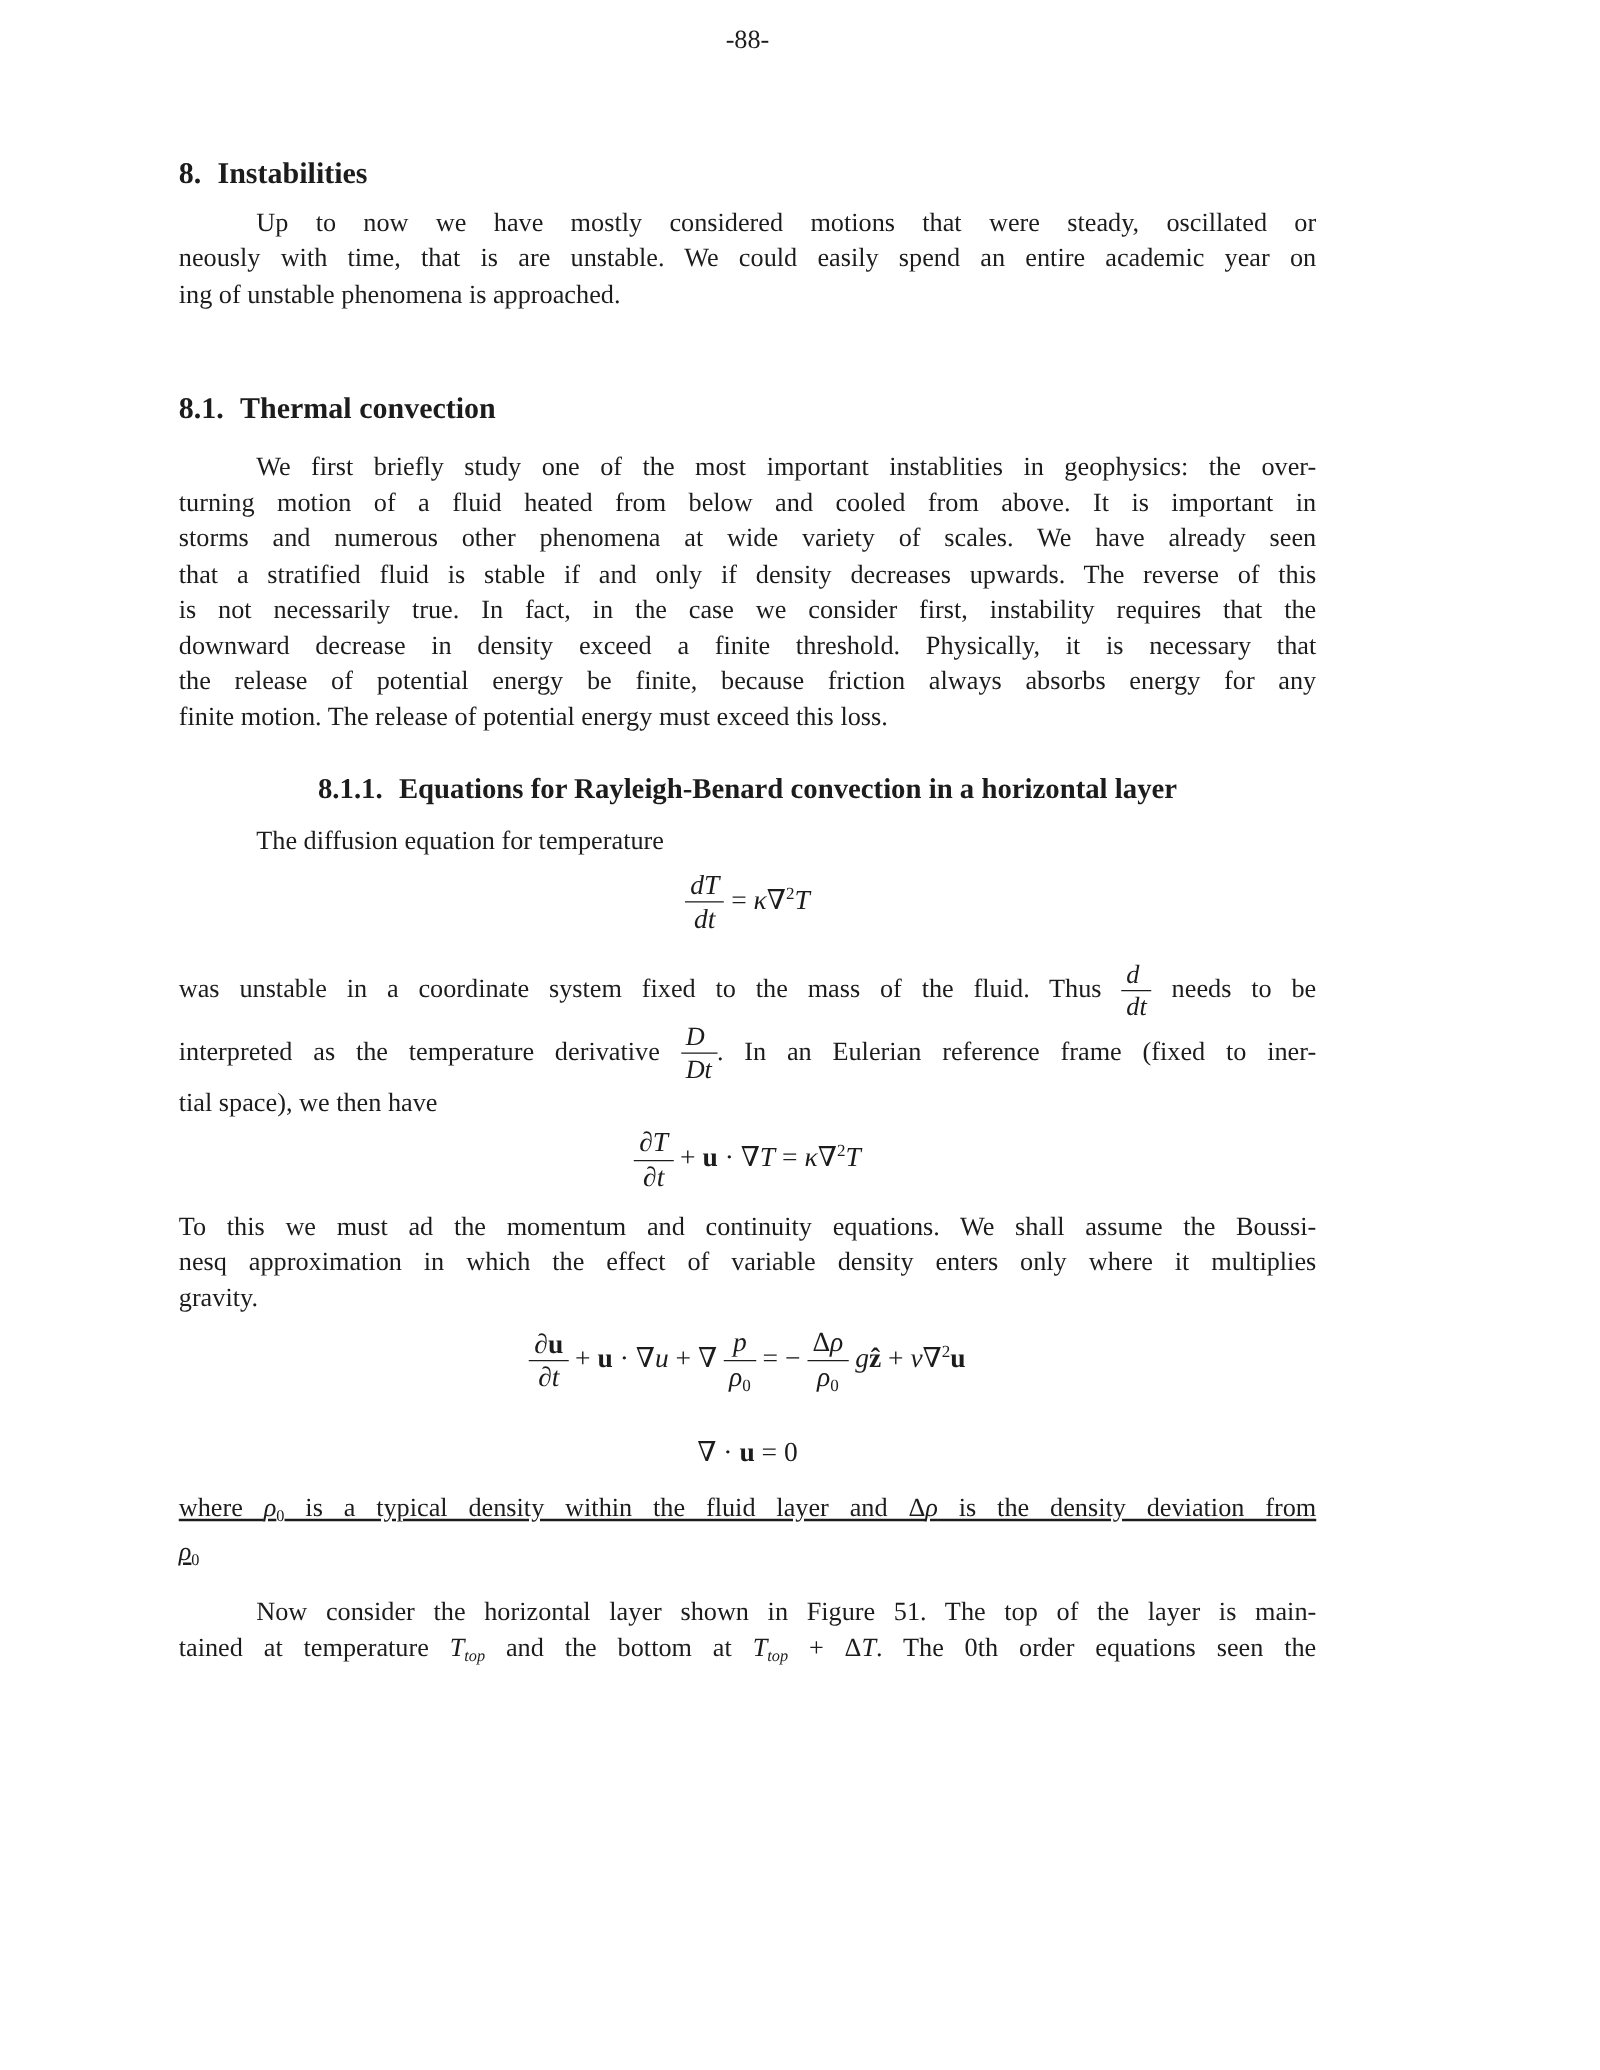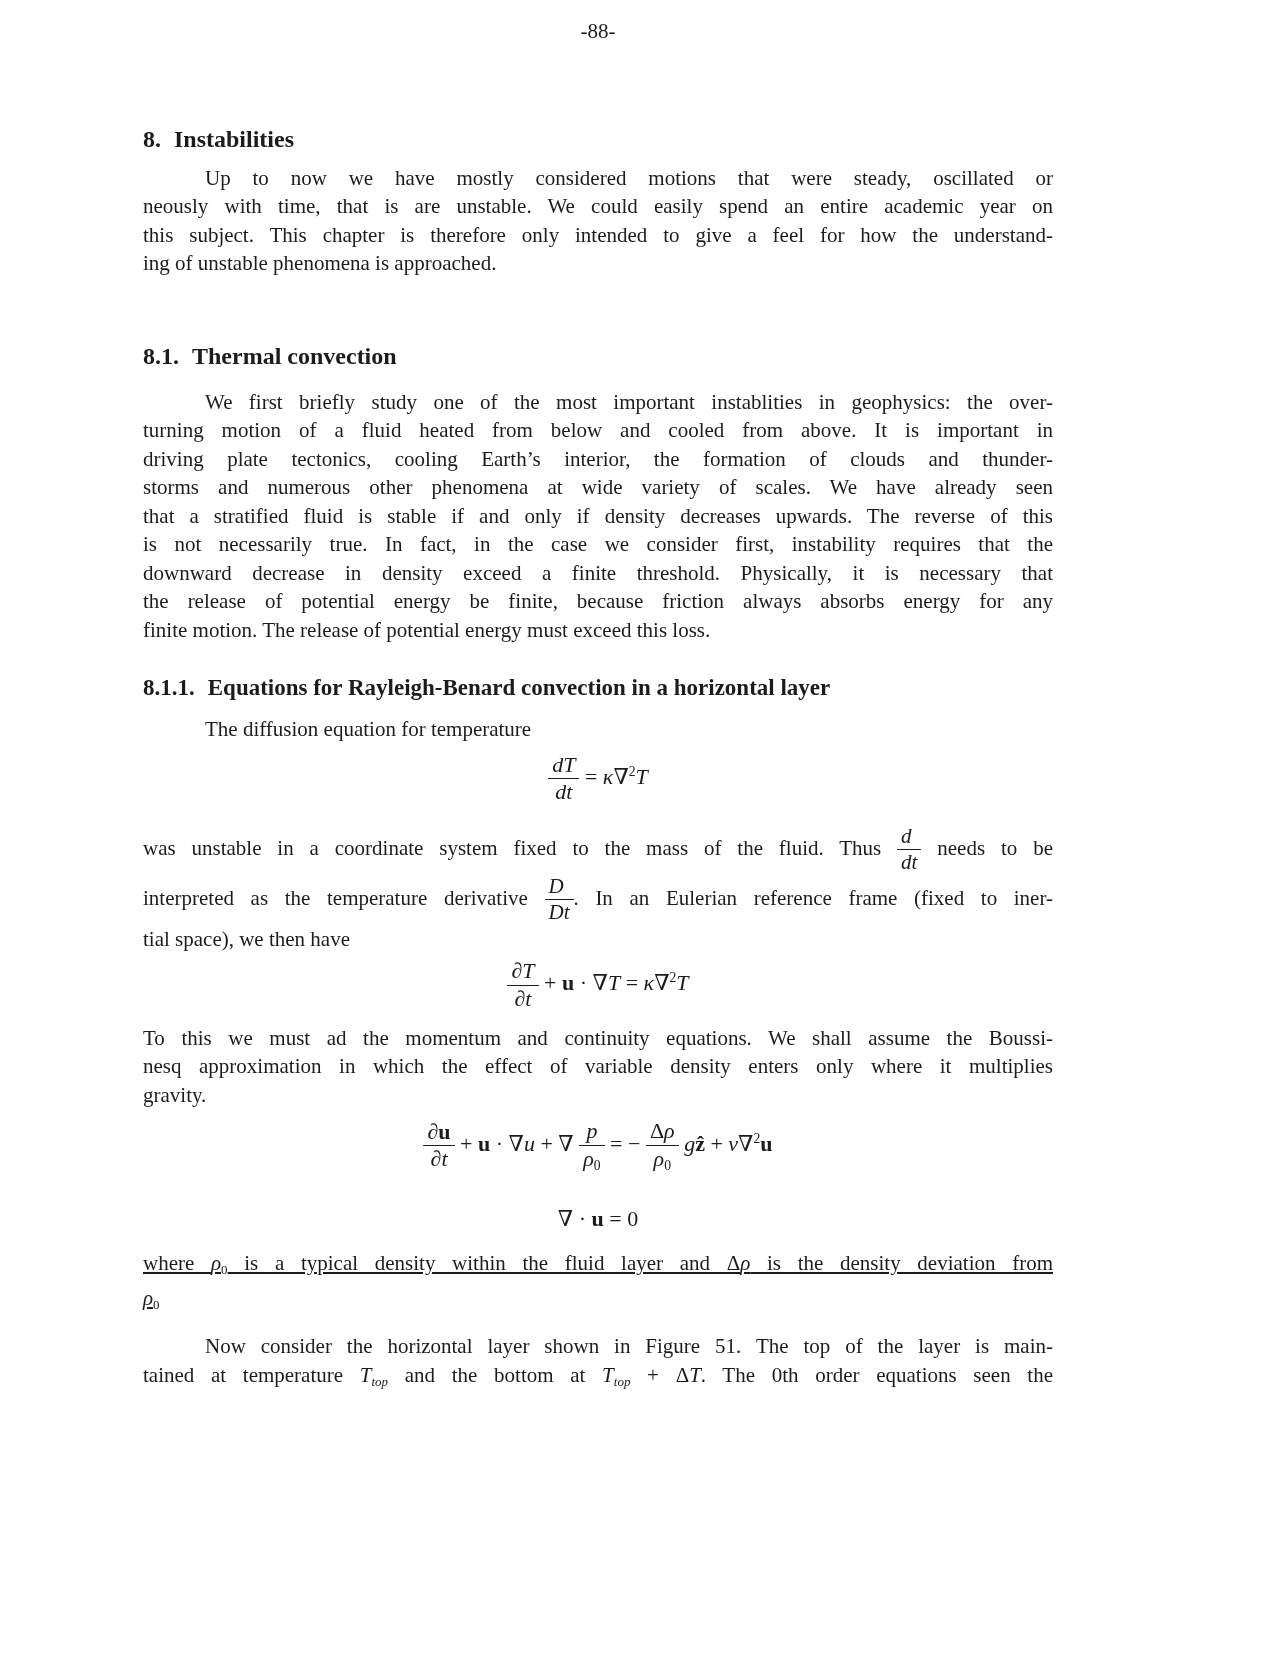--- a/index.html
+++ b/index.html
@@ -3,21 +3,21 @@
 <meta charset="utf-8">
 <style>
   html,body{margin:0;padding:0;background:#ffffff;}
   .page{position:relative;width:1280px;height:1516px;background:#ffffff;overflow:hidden;
         font-family:"Liberation Serif","DejaVu Serif",serif;color:#1c1c1c;}
   .content{position:absolute;left:143px;top:0;width:910px;font-size:21px;line-height:28.5px;}
   .pageno{padding-top:17px;text-align:center;font-size:21px;}
   .h-major{font-size:24px;font-weight:bold;margin:0;line-height:29px;}
   .h-s8{margin-top:79px;}
   .h-s81{margin-top:64px;}
-  .h-s811{font-size:23px;font-weight:bold;margin:30px 0 0;line-height:28px;}
+  .h-s811{font-size:23px;font-weight:bold;margin:30px 0 0;line-height:28px;text-align:center;}
   .hnum{margin-right:13px;}
   .para{margin:0;}
   .m-p1{margin-top:10px;}
   .m-p2{margin-top:17px;}
   .m-pdiff{margin-top:13px;}
   .m-p3{margin-top:20px;}
   .m-p4{margin-top:12px;}
   .m-p5{margin-top:16px;text-decoration:underline;}
   .m-p6{margin-top:13px;}
   .pline{text-align:justify;text-align-last:justify;}
@@ -44,30 +44,28 @@
 <div class="page">
   <div class="content">
 
     <div class="pageno">-88-</div>
 
     <h1 class="h-major h-s8"><span class="hnum">8.</span><span>Instabilities</span></h1>
 
     <div class="para m-p1">
         <div class="pline indent">Up to now we have mostly considered motions that were steady, oscillated or</div>
         <div class="pline">neously with time, that is are unstable. We could easily spend an entire academic year on</div>
-        <div class="pline">this subject. This chapter is therefore only intended to give a feel for how the understand-</div>
         <div class="pline lastline">ing of unstable phenomena is approached.</div>
       </div>
 
     <h2 class="h-major h-s81"><span class="hnum">8.1.</span><span>Thermal convection</span></h2>
 
     <div class="para m-p2">
         <div class="pline indent">We first briefly study one of the most important instablities in geophysics: the over-</div>
         <div class="pline">turning motion of a fluid heated from below and cooled from above.  It is important in</div>
-        <div class="pline">driving plate tectonics, cooling Earth’s interior, the formation of clouds and thunder-</div>
         <div class="pline">storms and numerous other phenomena at wide variety of scales. We have already seen</div>
         <div class="pline">that a stratified fluid is stable if and only if density decreases upwards. The reverse of this</div>
         <div class="pline">is not necessarily true. In fact, in the case we consider first, instability requires that the</div>
         <div class="pline">downward decrease in density exceed a finite threshold.  Physically, it is necessary that</div>
         <div class="pline">the release of potential energy be finite, because friction always absorbs energy for any</div>
         <div class="pline lastline">finite motion.  The release of potential energy must exceed this loss.</div>
       </div>
 
     <h3 class="h-s811"><span class="hnum">8.1.1.</span><span>Equations for Rayleigh-Benard convection in a horizontal layer</span></h3>
 

